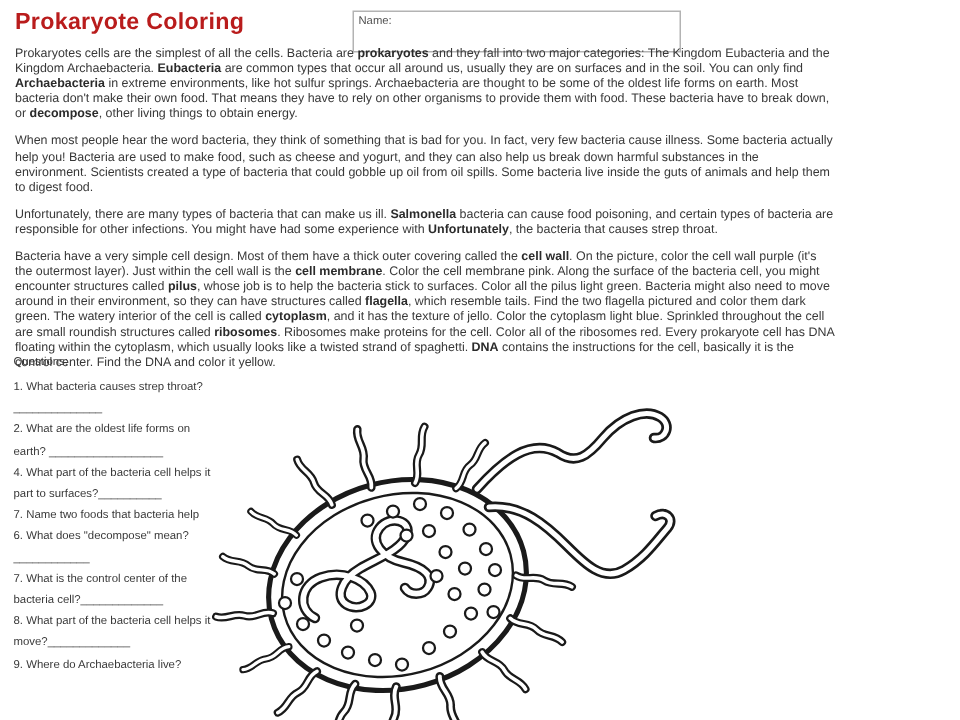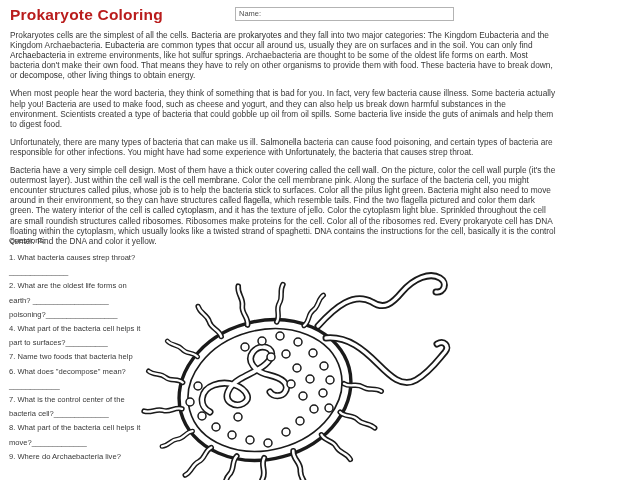--- a/index.html
+++ b/index.html
@@ -1,26 +1,26 @@
 <!DOCTYPE html>
 <html><head>
 <meta charset="utf-8">
 <style>
   html,body{margin:0;padding:0}
   body{width:640px;height:480px;background:#ffffff;position:relative;overflow:hidden;
        font-family:"Liberation Sans",sans-serif;}
   .title{position:absolute;left:10px;top:6px;margin:0;font-size:15.5px;font-weight:bold;
          color:#b91c1c;letter-spacing:.2px}
-  .name-box{position:absolute;left:235px;top:7px;width:219px;height:14px;
+  .name-box{position:absolute;left:235px;top:7px;width:219px;height:28px;
             border:1px solid #b3b3b3;box-sizing:border-box;background:#fff;
             font-size:7.5px;color:#4f4f4f;line-height:12px;padding-left:3px;cursor:text}
   .content{position:absolute;left:10px;top:30px;width:546px;font-size:8.3px;
            line-height:10.1px;color:#383838;text-align:left}
   .content p{margin:0 0 8px 0}
-  .content b{font-weight:normal;color:#2b2b2b}
+  .content b{font-weight:bold;color:#2b2b2b}
   .questions{position:absolute;left:9px;top:232px;width:175px;font-size:7.6px;color:#383838}
   .q-heading{margin:4px 0 6px 0}
   .q-line{line-height:14.2px;white-space:nowrap}
   .illustration{position:absolute;left:140px;top:262px;width:320px;height:218px}
   .tube-out{fill:none;stroke:#1a1a1a;stroke-linecap:round;stroke-linejoin:round}
   .tube-in{fill:none;stroke:#ffffff;stroke-linecap:round;stroke-linejoin:round}
 </style>
 </head>
 <body>
 
@@ -37,21 +37,20 @@
     <p><span>Bacteria have a very simple cell design. Most of them have a thick outer covering called the </span><b>cell wall</b><span>. On the picture, color the cell wall purple (it's the outermost layer). Just within the cell wall is the </span><b>cell membrane</b><span>. Color the cell membrane pink. Along the surface of the bacteria cell, you might encounter structures called </span><b>pilus</b><span>, whose job is to help the bacteria stick to surfaces. Color all the pilus light green. Bacteria might also need to move around in their environment, so they can have structures called </span><b>flagella</b><span>, which resemble tails. Find the two flagella pictured and color them dark green. The watery interior of the cell is called </span><b>cytoplasm</b><span>, and it has the texture of jello. Color the cytoplasm light blue. Sprinkled throughout the cell are small roundish structures called </span><b>ribosomes</b><span>. Ribosomes make proteins for the cell. Color all of the ribosomes red. Every prokaryote cell has DNA floating within the cytoplasm, which usually looks like a twisted strand of spaghetti. </span><b>DNA</b><span> contains the instructions for the cell, basically it is the control center. Find the DNA and color it yellow.</span></p>
   </div>
 
 <div class="questions">
   <div class="q-heading">Questions:</div>
   <div id="question-list">
       <div class="q-line">1. What bacteria causes strep throat?</div>
       <div class="q-line">______________</div>
       <div class="q-line">2. What are the oldest life forms on</div>
       <div class="q-line">earth? __________________</div>
-      <div class="q-line">poisoning?_________________</div>
       <div class="q-line">4. What part of the bacteria cell helps it</div>
       <div class="q-line">part to surfaces?__________</div>
       <div class="q-line">7. Name two foods that bacteria help</div>
       <div class="q-line">6. What does "decompose" mean?</div>
       <div class="q-line">____________</div>
       <div class="q-line">7. What is the control center of the</div>
       <div class="q-line">bacteria cell?_____________</div>
       <div class="q-line">8. What part of the bacteria cell helps it</div>
       <div class="q-line">move?_____________</div>
       <div class="q-line">9. Where do Archaebacteria live?</div>

